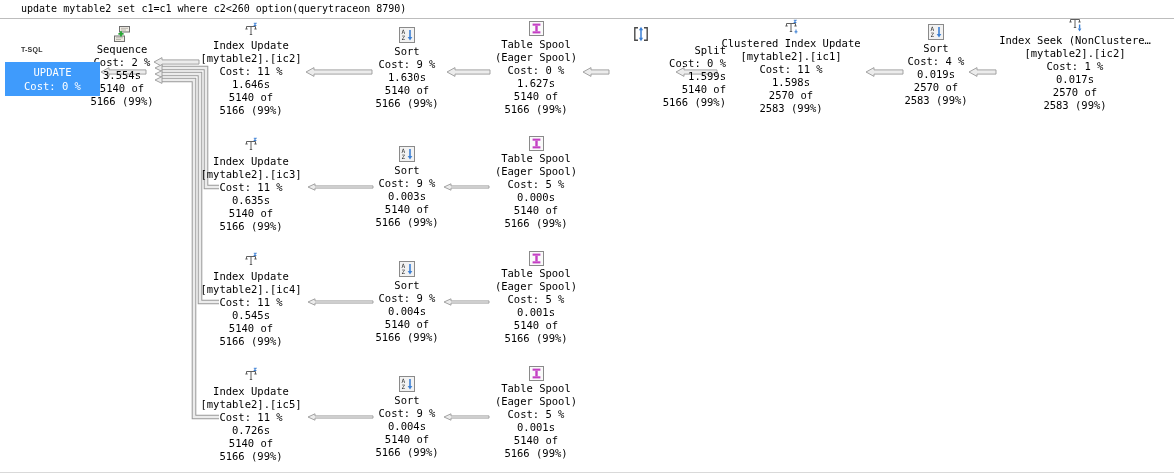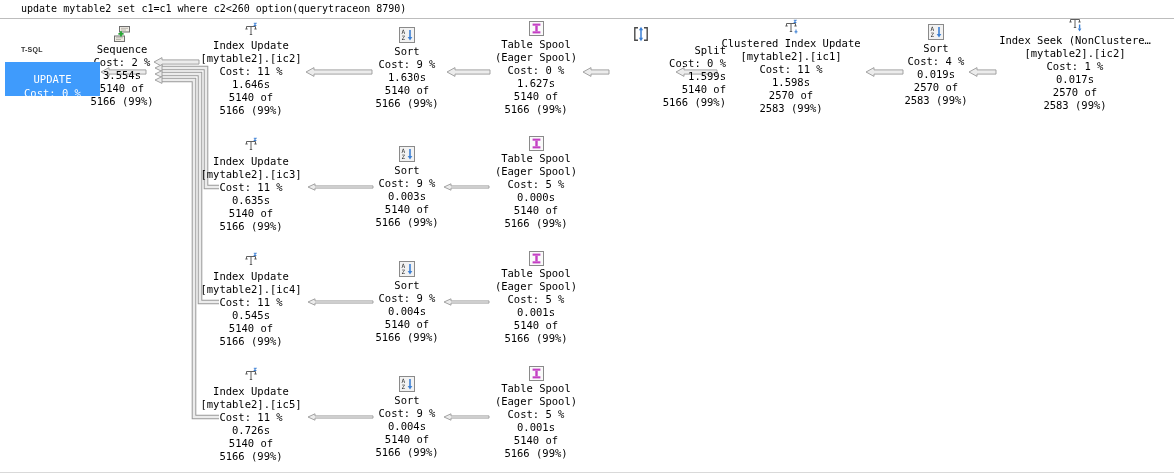--- a/index.html
+++ b/index.html
@@ -14,21 +14,21 @@
   .separator{position:absolute;left:0;top:18px;width:1174px;height:1px;background:#bdbdbd;}
   .bottomline{position:absolute;left:0;top:472px;width:1174px;height:1px;background:#d9d9d9;}
   .tsql-label{
     position:absolute;left:21px;top:46px;
     font-family:"Liberation Sans",sans-serif;font-size:7px;font-weight:bold;color:#333;
     letter-spacing:0.2px;
   }
   .update-box{
     position:absolute;left:5px;top:62px;width:95px;height:34px;box-sizing:border-box;
     background:#3f9bfc;color:#fff;font-size:10.5px;line-height:14px;text-align:center;
-    padding-top:10px;z-index:3;
+    padding-top:3px;z-index:3;
   }
   #connectors{position:absolute;left:0;top:0;z-index:1;pointer-events:none;}
   #nodes{position:absolute;left:0;top:0;width:1012px;height:475px;z-index:2;}
   .plan-node{
     position:absolute;width:170px;text-align:center;
     font-size:10.5px;line-height:13px;color:#000;
   }
   .node-icon{display:flex;justify-content:center;align-items:flex-start;}
   .node-line{white-space:pre;}
 </style>

